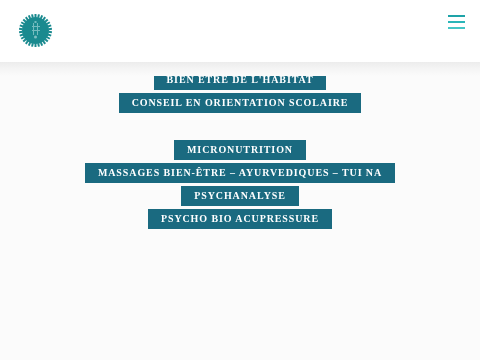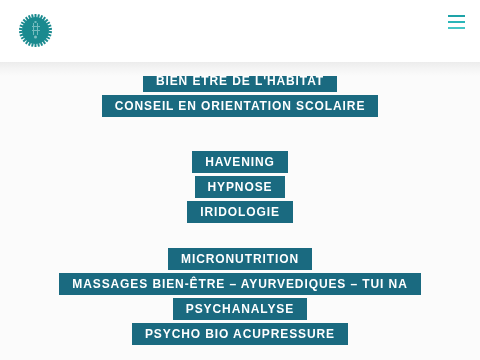--- a/index.html
+++ b/index.html
@@ -81,36 +81,36 @@
     display: flex;
     flex-direction: column;
     align-items: center;
     width: 100%;
   }
   .group-gap { height: 9px; }
 
   .service-btn {
     background: #1a6a80;
     color: #ffffff;
-    font-family: Liberation Sans, sans-serif;
-    font-size: 12px;
+    font-family: Liberation Serif, serif;
+    font-size: 10px;
     letter-spacing: 0.9px;
     text-transform: uppercase;
     font-weight: 700;
     line-height: 1;
     padding: 5px 13px 5px 13px;
     margin-bottom: 3px;
     text-align: center;
     white-space: nowrap;
     cursor: pointer;
     border: none;
     box-sizing: border-box;
     display: block;
   }
-  .service-btn:last-child { margin-bottom: 16px; }
+  .service-btn:last-child { margin-bottom: 0; }
 </style>
 </head>
 <body>
 
 <div id="site-header">
 
   <div id="brand-logo">
     <svg width="35" height="35" viewBox="0 0 70 70">
       <g fill="#1a8a8f">
 
@@ -179,25 +179,20 @@
   <div class="service-group">
     <a class="service-btn">BIEN ETRE DE L'HABITAT</a>
     <a class="service-btn">CONSEIL EN ORIENTATION SCOLAIRE</a>
   </div>
 
   <div class="group-gap"></div>
 
 
   <div class="group-gap"></div>
 
-  <div class="service-group">
-    <a class="service-btn">HAVENING</a>
-    <a class="service-btn">HYPNOSE</a>
-    <a class="service-btn">IRIDOLOGIE</a>
-  </div>
 
   <div class="group-gap"></div>
 
   <div class="service-group">
     <a class="service-btn">MICRONUTRITION</a>
     <a class="service-btn">MASSAGES BIEN-ÊTRE – AYURVEDIQUES – TUI NA</a>
     <a class="service-btn">PSYCHANALYSE</a>
     <a class="service-btn">PSYCHO BIO ACUPRESSURE</a>
   </div>
 

